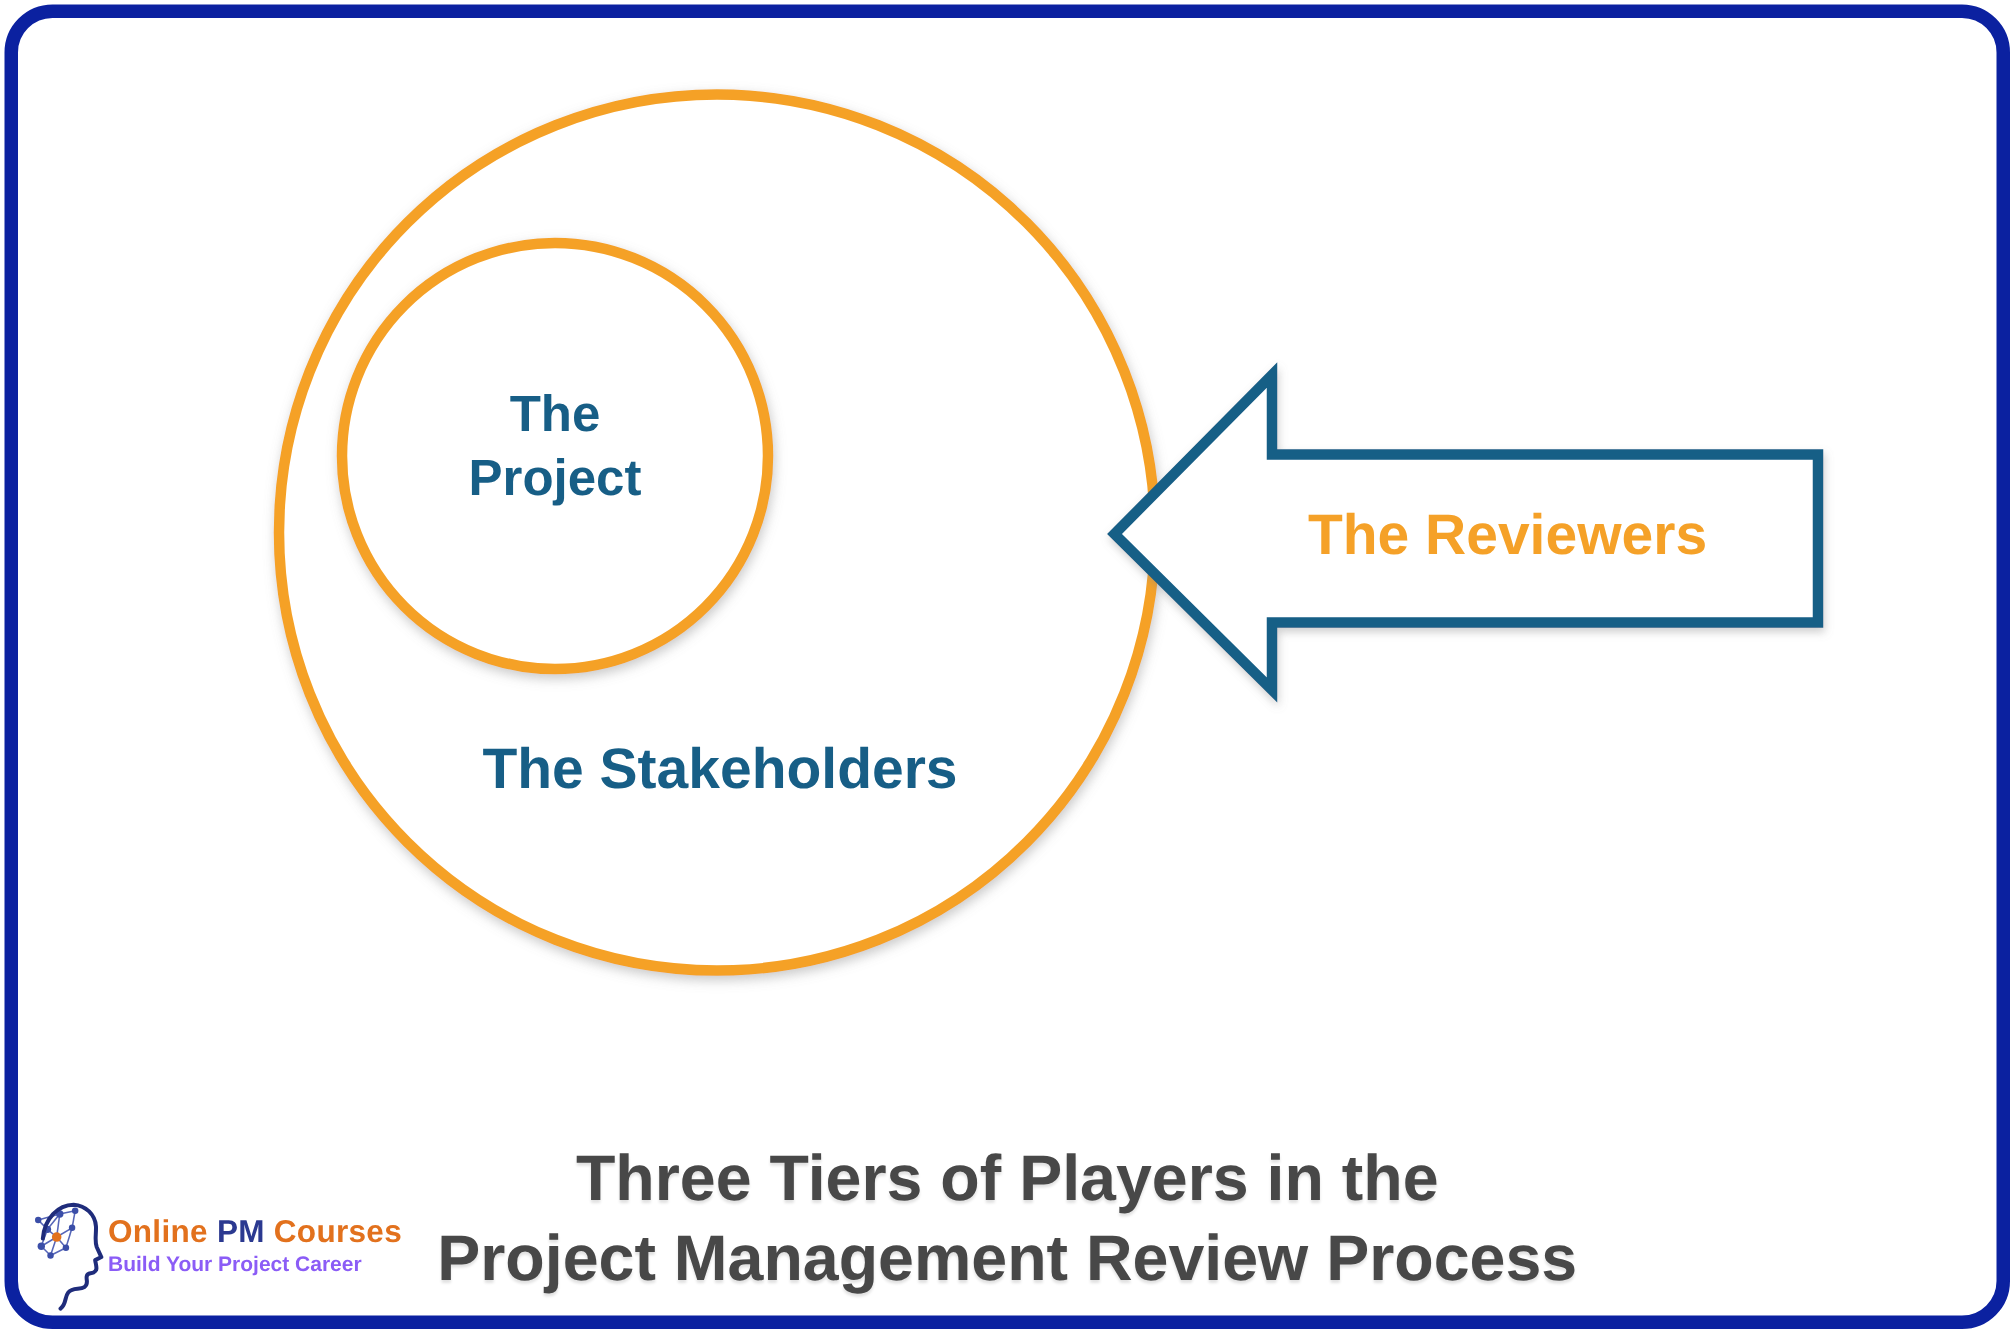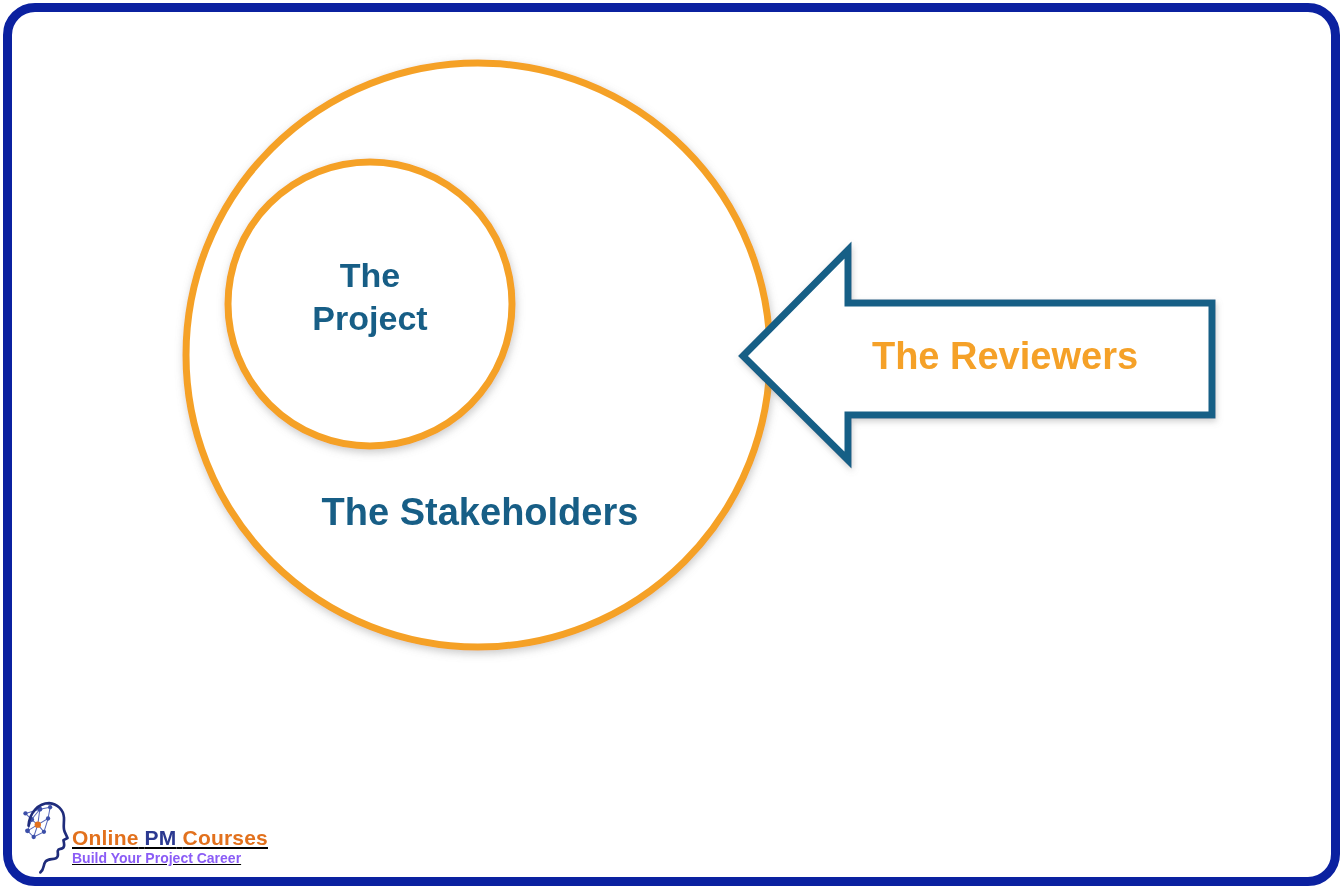--- a/index.html
+++ b/index.html
@@ -52,22 +52,21 @@
   }
   .logo {
     position: absolute;
     left: 22px;
     top: 798px;
     display: flex;
     align-items: flex-start;
   }
   .logo-text {
     margin-left: 2px;
-    margin-top: 28px;
-    text-decoration: underline;
+    margin-top: 12px;
   }
   .logo-brand {
     font-size: 21px;
     font-weight: 700;
     letter-spacing: 0.2px;
     white-space: nowrap;
   }
   .logo-brand .orange { color: #e2711d; }
   .logo-brand .navy   { color: #2b3990; }
   .logo-tagline {
@@ -100,20 +99,24 @@
     <text x="370" y="287" text-anchor="middle" font-size="34" class="circle-label">The</text>
     <text x="370" y="330" text-anchor="middle" font-size="34" class="circle-label">Project</text>
 
     <text x="480" y="525" text-anchor="middle" font-size="38" class="circle-label">The Stakeholders</text>
 
     <polygon points="743,356 848,250 848,303 1212,303 1212,415 848,415 848,460" fill="#ffffff" stroke="#175e86" stroke-width="7" stroke-linejoin="miter" filter="url(#arrowShadow)"></polygon>
 
     <text x="1005" y="369" text-anchor="middle" font-size="38" class="arrow-label">The Reviewers</text>
   </svg>
 
+  <div class="title-block">
+    <div>Three Tiers of Players in the</div>
+    <div>Project Management Review Process</div>
+  </div>
 
   <div class="logo">
     <svg width="48" height="78" viewBox="0 0 46 76">
 
       <g stroke="#5565b8" stroke-width="1">
         <line x1="3" y1="15" x2="9" y2="21"></line>
         <line x1="3" y1="15" x2="17" y2="11"></line>
         <line x1="9" y1="21" x2="17" y2="11"></line>
         <line x1="17" y1="11" x2="27" y2="9"></line>
         <line x1="9" y1="21" x2="15" y2="26"></line>

